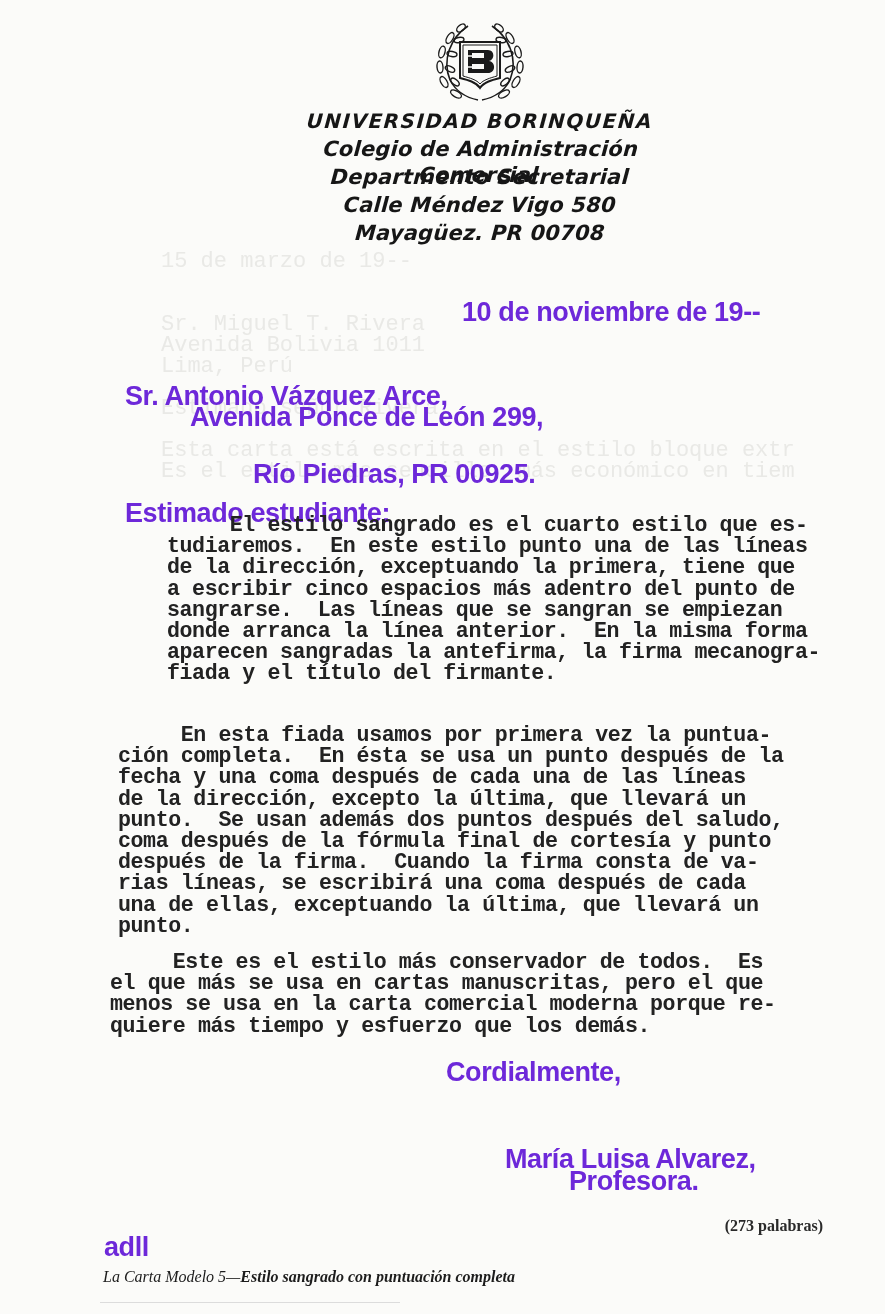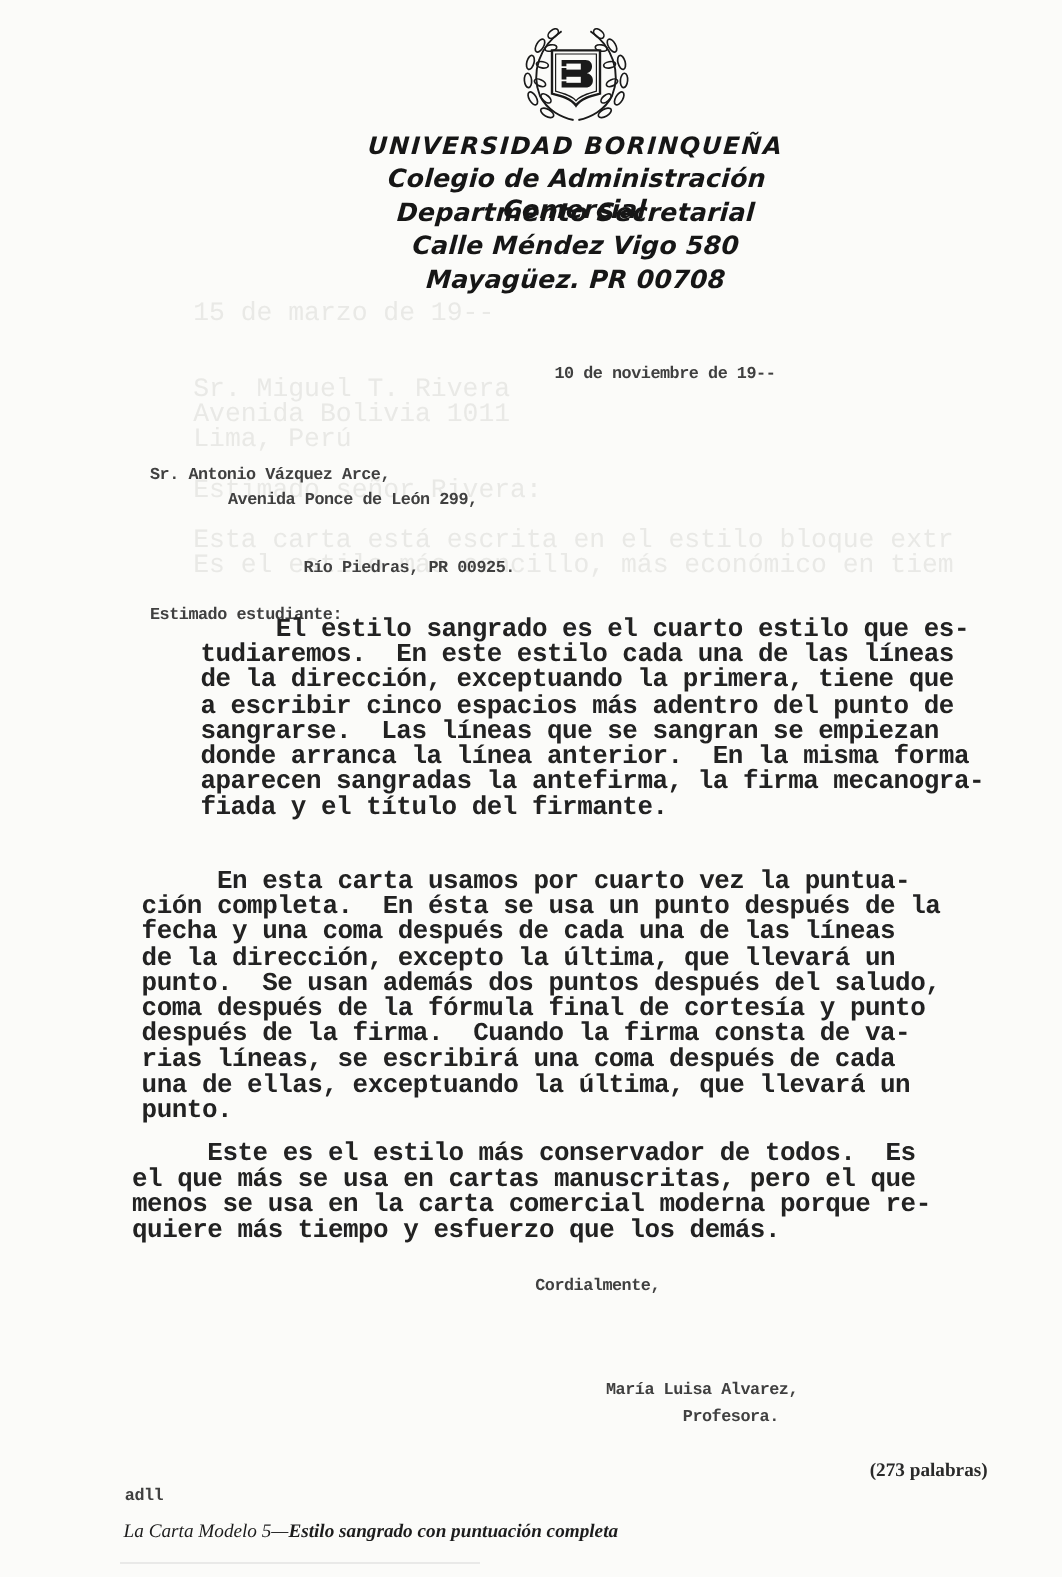--- a/index.html
+++ b/index.html
@@ -17,22 +17,22 @@
   .logo { position: absolute; left: 428px; top: 20px; width: 104px; height: 82px; }
   .lh {
     position: absolute; left: 270px; width: 420px; text-align: center;
     font-family: "DejaVu Sans", sans-serif; font-style: italic; font-weight: bold;
     font-size: 21px; line-height: 26px; letter-spacing: 0.2px; color: #161616;
     transform: skewX(-4deg);
   }
   .lh.univ { font-size: 20px; letter-spacing: 1.5px; }
   .tw {
     position: absolute;
-    font-family: Liberation Mono, monospace; font-size: 14px; line-height: 21px;
-    white-space: pre; color: #404040; font-weight: bold;
+    font-family: Liberation Sans, sans-serif; font-size: 27px; line-height: 21px;
+    white-space: pre; color: #6d28d9; font-weight: bold;
     letter-spacing: -0.4px;
   }
   .para { position: absolute; left: 104px; }
   .para .tw-line {
     font-family: "Liberation Mono", monospace; font-size: 21.6px; line-height: 21.2px;
     white-space: pre; color: #222; font-weight: bold; letter-spacing: -0.4px;
     display: block;
   }
   .words {
     position: absolute; right: 62px; top: 1217px;
@@ -115,31 +115,31 @@
   <div class="tw" style="left:462px; top:302px;">10 de noviembre de 19--</div>
 
   <div class="tw" style="left:125px; top:386px;">Sr. Antonio Vázquez Arce,</div>
   <div class="tw" style="left:190px; top:407px;">Avenida Ponce de León 299,</div>
   <div class="tw" style="left:253px; top:417px;margin-top:47px;">Río Piedras, PR 00925.</div>
 
   <div class="tw" style="left:125px; top:471px;margin-top:32px;">Estimado estudiante:</div>
 
   <div class="para" style="left:120px; top:515px;margin-left:47px;">
     <span class="tw-line">     El estilo sangrado es el cuarto estilo que es-</span>
-    <span class="tw-line">tudiaremos.  En este estilo cada una de las líneas</span>
+    <span class="tw-line">tudiaremos.  En este estilo punto una de las líneas</span>
     <span class="tw-line">de la dirección, exceptuando la primera, tiene que</span>
     <span class="tw-line">a escribir cinco espacios más adentro del punto de</span>
     <span class="tw-line">sangrarse.  Las líneas que se sangran se empiezan</span>
     <span class="tw-line">donde arranca la línea anterior.  En la misma forma</span>
     <span class="tw-line">aparecen sangradas la antefirma, la firma mecanogra-</span>
     <span class="tw-line">fiada y el título del firmante.</span>
   </div>
 
   <div class="para" style="left:118px; top:725px;">
-    <span class="tw-line">     En esta carta usamos por cuarto vez la puntua-</span>
+    <span class="tw-line">     En esta fiada usamos por primera vez la puntua-</span>
     <span class="tw-line">ción completa.  En ésta se usa un punto después de la</span>
     <span class="tw-line">fecha y una coma después de cada una de las líneas</span>
     <span class="tw-line">de la dirección, excepto la última, que llevará un</span>
     <span class="tw-line">punto.  Se usan además dos puntos después del saludo,</span>
     <span class="tw-line">coma después de la fórmula final de cortesía y punto</span>
     <span class="tw-line">después de la firma.  Cuando la firma consta de va-</span>
     <span class="tw-line">rias líneas, se escribirá una coma después de cada</span>
     <span class="tw-line">una de ellas, exceptuando la última, que llevará un</span>
     <span class="tw-line">punto.</span>
   </div>

